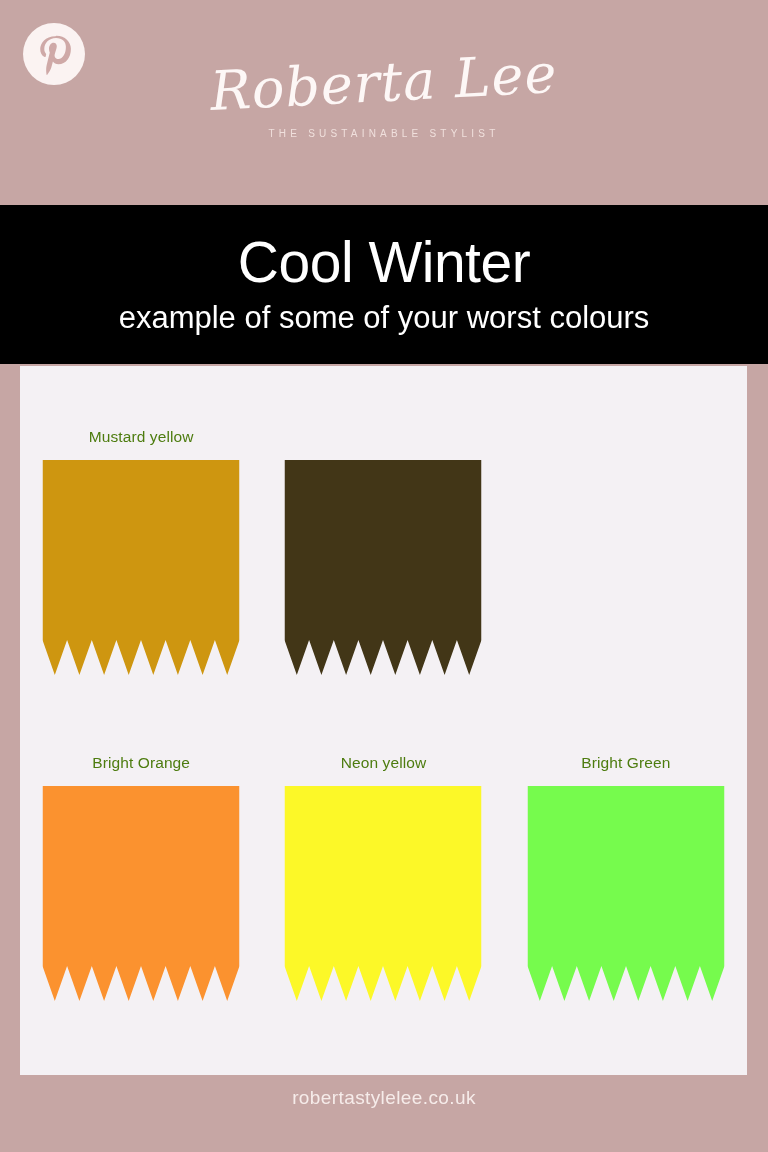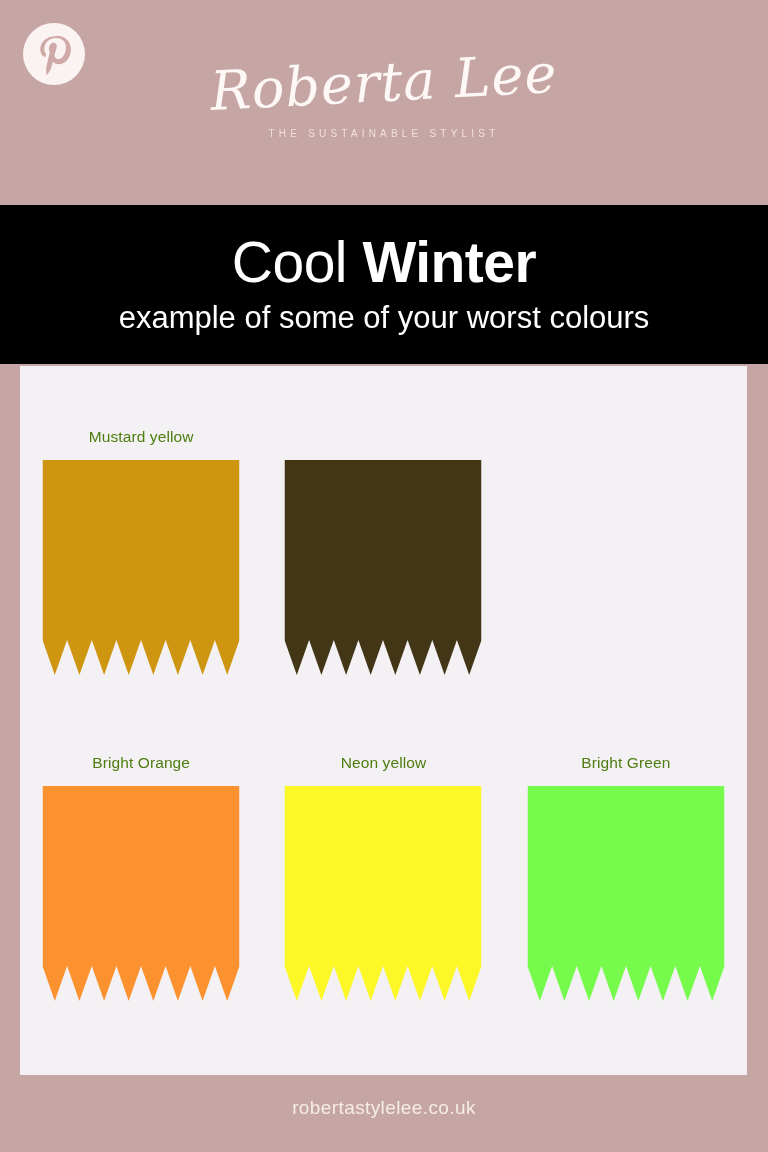--- a/index.html
+++ b/index.html
@@ -73,21 +73,21 @@
     margin: 0;
     padding-top: 26px;
     font-family: "Liberation Sans", sans-serif;
     font-size: 57px;
     line-height: 62px;
     color: #ffffff;
     font-weight: 300;
     letter-spacing: -0.5px;
   }
   .title-main .strong {
-    font-weight: 700;
+    font-weight: 400;
   }
   .title-sub {
     margin: 0;
     padding-top: 8px;
     font-family: "Liberation Sans", sans-serif;
     font-size: 31px;
     line-height: 34px;
     color: #ffffff;
     font-weight: 300;
   }
@@ -149,21 +149,21 @@
   
   .footer {
     position: absolute;
     left: 0; top: 1075px;
     width: 768px;
     height: 77px;
     background: #c6a6a4;
     text-align: center;
   }
   .footer-url {
-    padding-top: 22px;
+    padding-top: 12px;
     font-family: "Liberation Sans", sans-serif;
     font-size: 19px;
     color: #f6ecea;
     letter-spacing: 0.4px;
     font-weight: 400;
   }
 </style>
 </head>
 <body>
 

